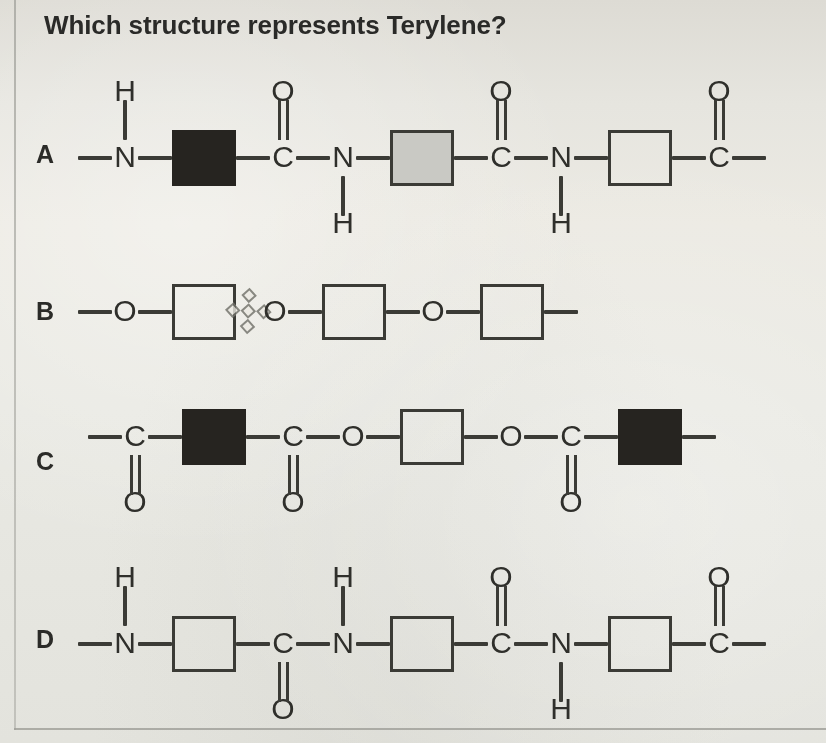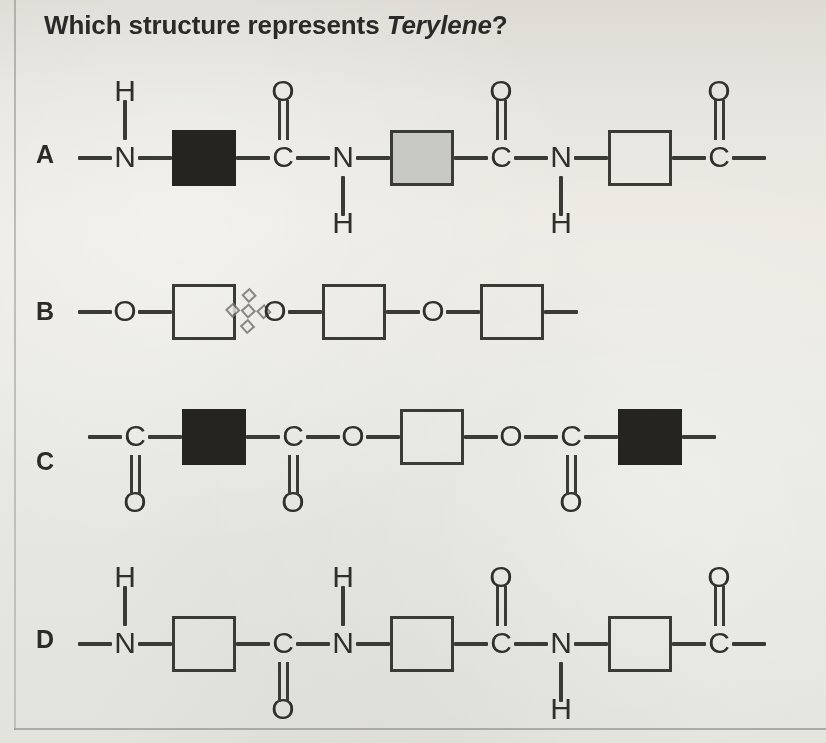--- a/index.html
+++ b/index.html
@@ -61,21 +61,20 @@
     position: absolute;
     left: 44px;
     top: 10px;
     font-size: 26px;
     font-weight: 700;
     color: #2a2a28;
     letter-spacing: -0.1px;
     white-space: nowrap;
   }
   .question .ital {
-    font-style: italic;
     text-align: center;
   }
 
   
   .option {
     position: absolute;
     left: 0;
   }
   .opt-letter {
     position: absolute;

